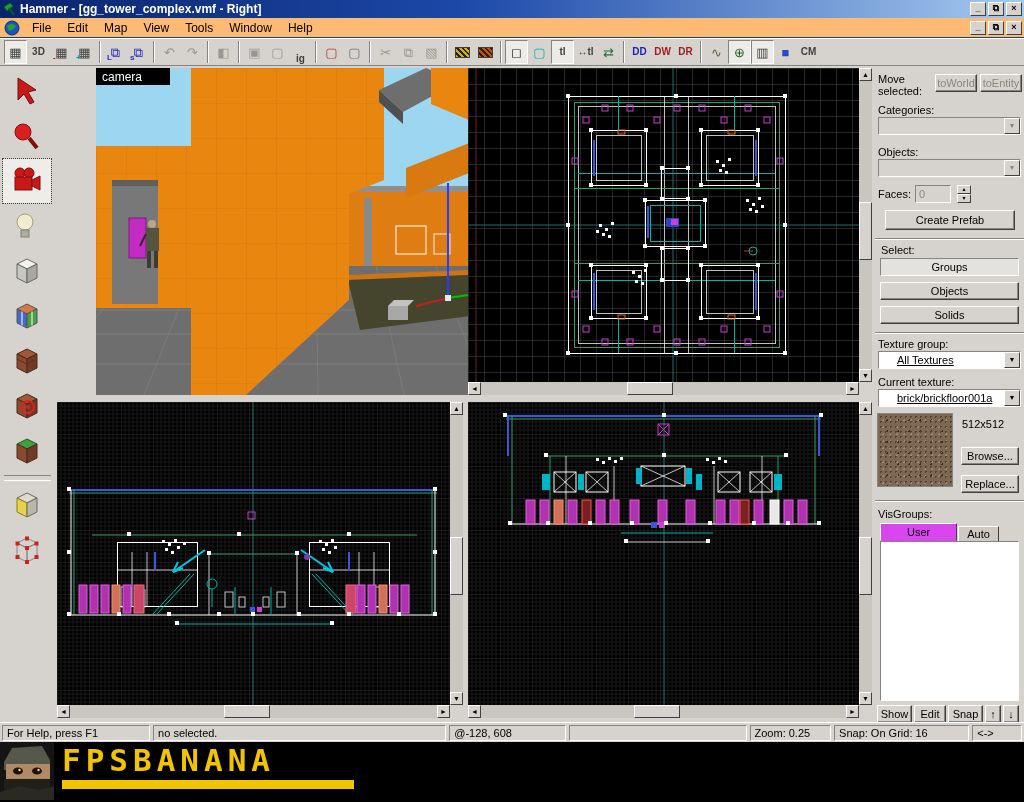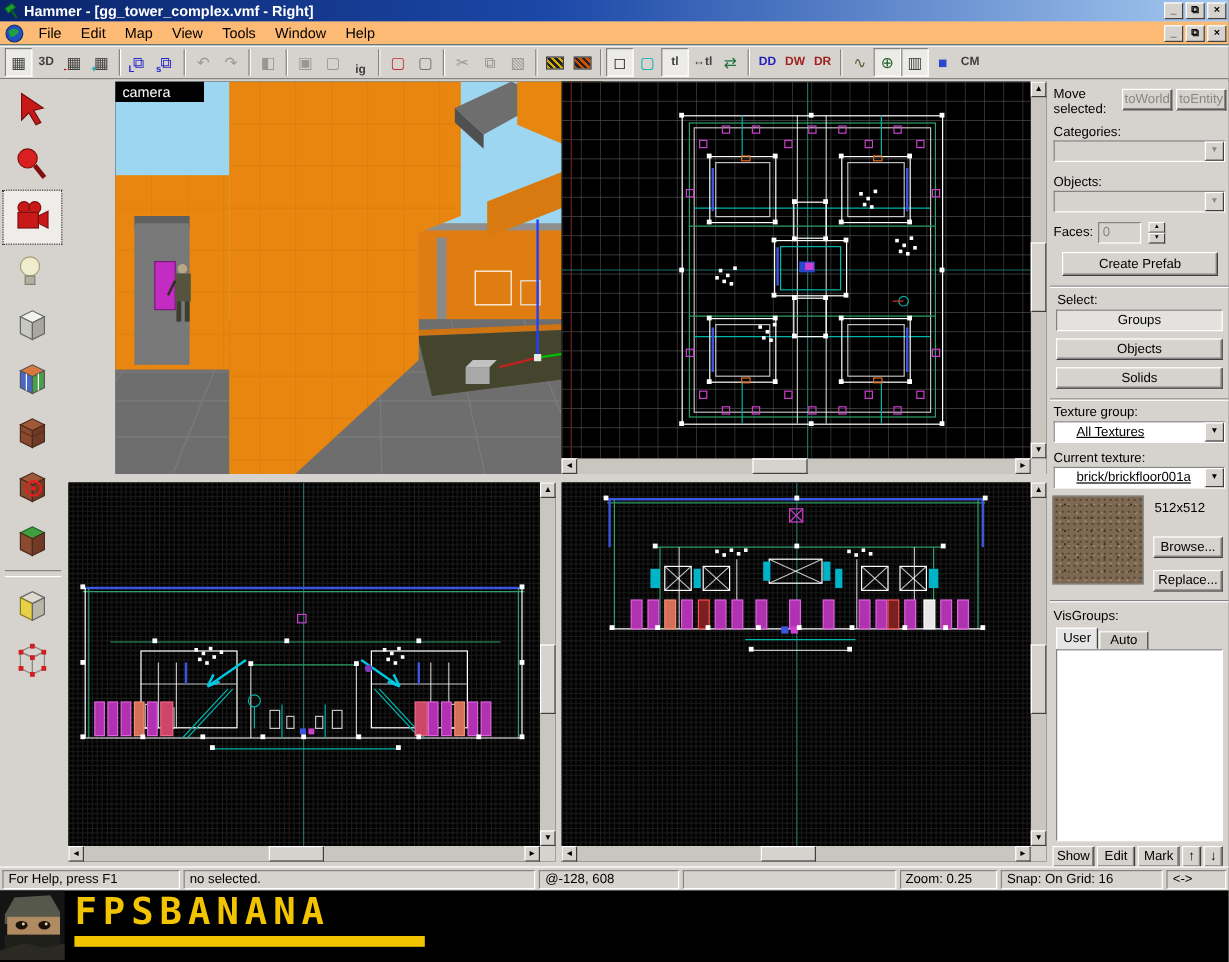--- a/index.html
+++ b/index.html
@@ -64,22 +64,22 @@
   .combo .cbtn { width:16px; background:#d6d3ce; border:1px solid; border-color:#fff #404040 #404040 #fff;
     font-size:7px; text-align:center; line-height:14px; }
   .hline { border-top:1px solid #848484; border-bottom:1px solid #fff; }
   .edit { background:#d6d3ce; border:1px solid; border-color:#848484 #fff #fff #848484; padding:2px 3px; color:#8a8680; }
   .spin { display:flex; flex-direction:column; width:14px; }
   .spin div { flex:1; background:#d6d3ce; border:1px solid; border-color:#fff #404040 #404040 #fff; font-size:6px; line-height:6px; text-align:center; }
   .thumbtex { background-color:#7d6853;
     background-image:radial-gradient(#54402e 1px,transparent 1px),radial-gradient(#a18a6a 1px,transparent 1px),radial-gradient(#3a2c1c 1px,transparent 1px);
     background-size:5px 5px,7px 7px,11px 11px; background-position:0 0,2px 3px,4px 1px;
     border:1px solid #848484; }
-  .tab { display:inline-block; padding:2px 5px; border:1px solid; border-color:#fff #404040 transparent #fff;
-    background:#e5e5e5; margin-right:1px; position:relative; }
+  .tab { display:inline-block; padding:2px 26px; border:1px solid; border-color:#fff #404040 transparent #fff;
+    background:#d946ef; margin-right:1px; position:relative; }
   .tab.inactive { border-bottom:1px solid #404040; background:#cdc9c3; top:2px; padding:1px 8px; }
   .listbox { background:#fff; border:1px solid; border-color:#848484 #fff #fff #848484; }
 
   
   .statusbar { position:absolute; left:0; top:722px; width:1024px; height:20px; background:#d6d3ce;
     display:flex; align-items:center; padding:1px 2px; gap:3px; border-top:1px solid #fff; }
   .sseg { height:16px; border:1px solid; border-color:#848484 #fff #fff #848484; padding:1px 4px; white-space:nowrap; overflow:hidden; }
 
   
   .branding { position:absolute; left:0; top:742px; width:1024px; height:60px; background:#000; display:flex; align-items:flex-start; }
@@ -871,21 +871,21 @@
     <div class="rp-abs hline" style="left:0; top:432px; width:149px;"></div>
 
     <div class="rp-abs" style="left:3px; top:440px;">VisGroups:</div>
     <div class="rp-abs" style="left:5px; top:455px;">
       <span class="tab">User</span><span class="tab inactive">Auto</span>
     </div>
     <div class="rp-abs listbox" style="left:5px; top:473px; width:139px; height:160px;"></div>
 
     <div class="rp-abs btn" style="left:2px; top:637px; width:35px;">Show</div>
     <div class="rp-abs btn" style="left:39px; top:637px; width:32px;">Edit</div>
-    <div class="rp-abs btn" style="left:73px; top:637px; width:35px;">Mark</div>
+    <div class="rp-abs btn" style="left:73px; top:637px; width:35px;">Snap</div>
     <div class="rp-abs btn" style="left:110px; top:637px; width:16px;">↑</div>
     <div class="rp-abs btn" style="left:128px; top:637px; width:16px;">↓</div>
   </div>
 
   <div class="statusbar" id="statusbar">
       <div class="sseg" style="width: 149px;">For Help, press F1</div>
       <div class="sseg" style="width: 295px;">no selected.</div>
       <div class="sseg" style="width: 117px;">@-128, 608</div>
       <div class="sseg" style="width: 179px;"></div>
       <div class="sseg" style="width: 82px;">Zoom: 0.25</div>

